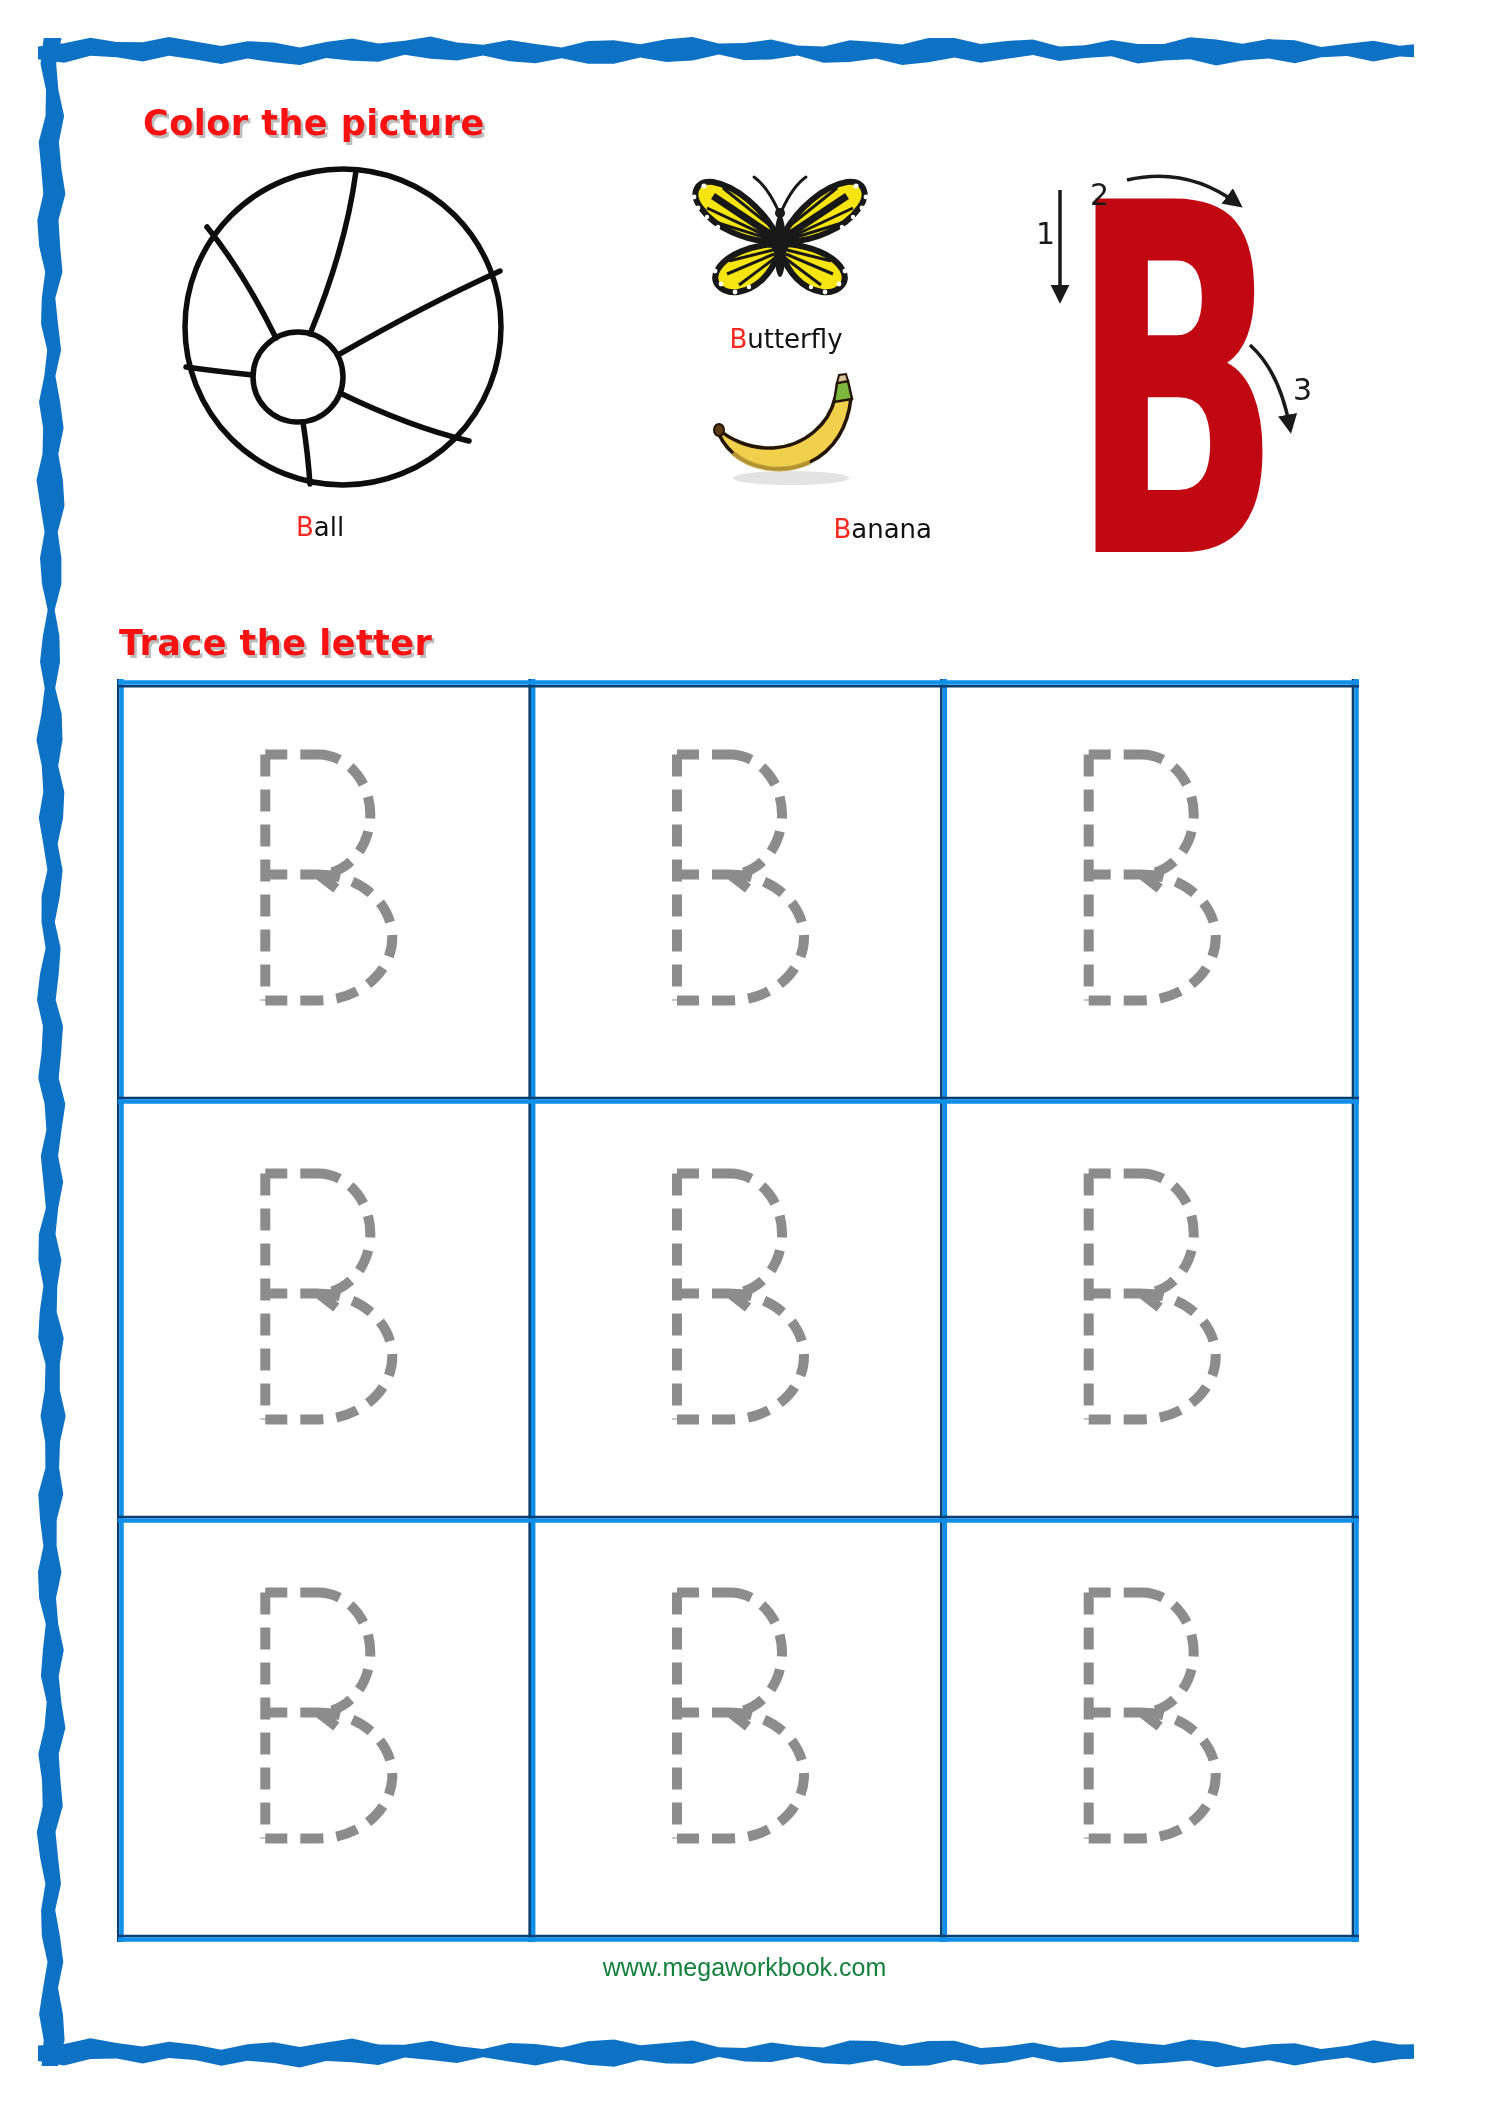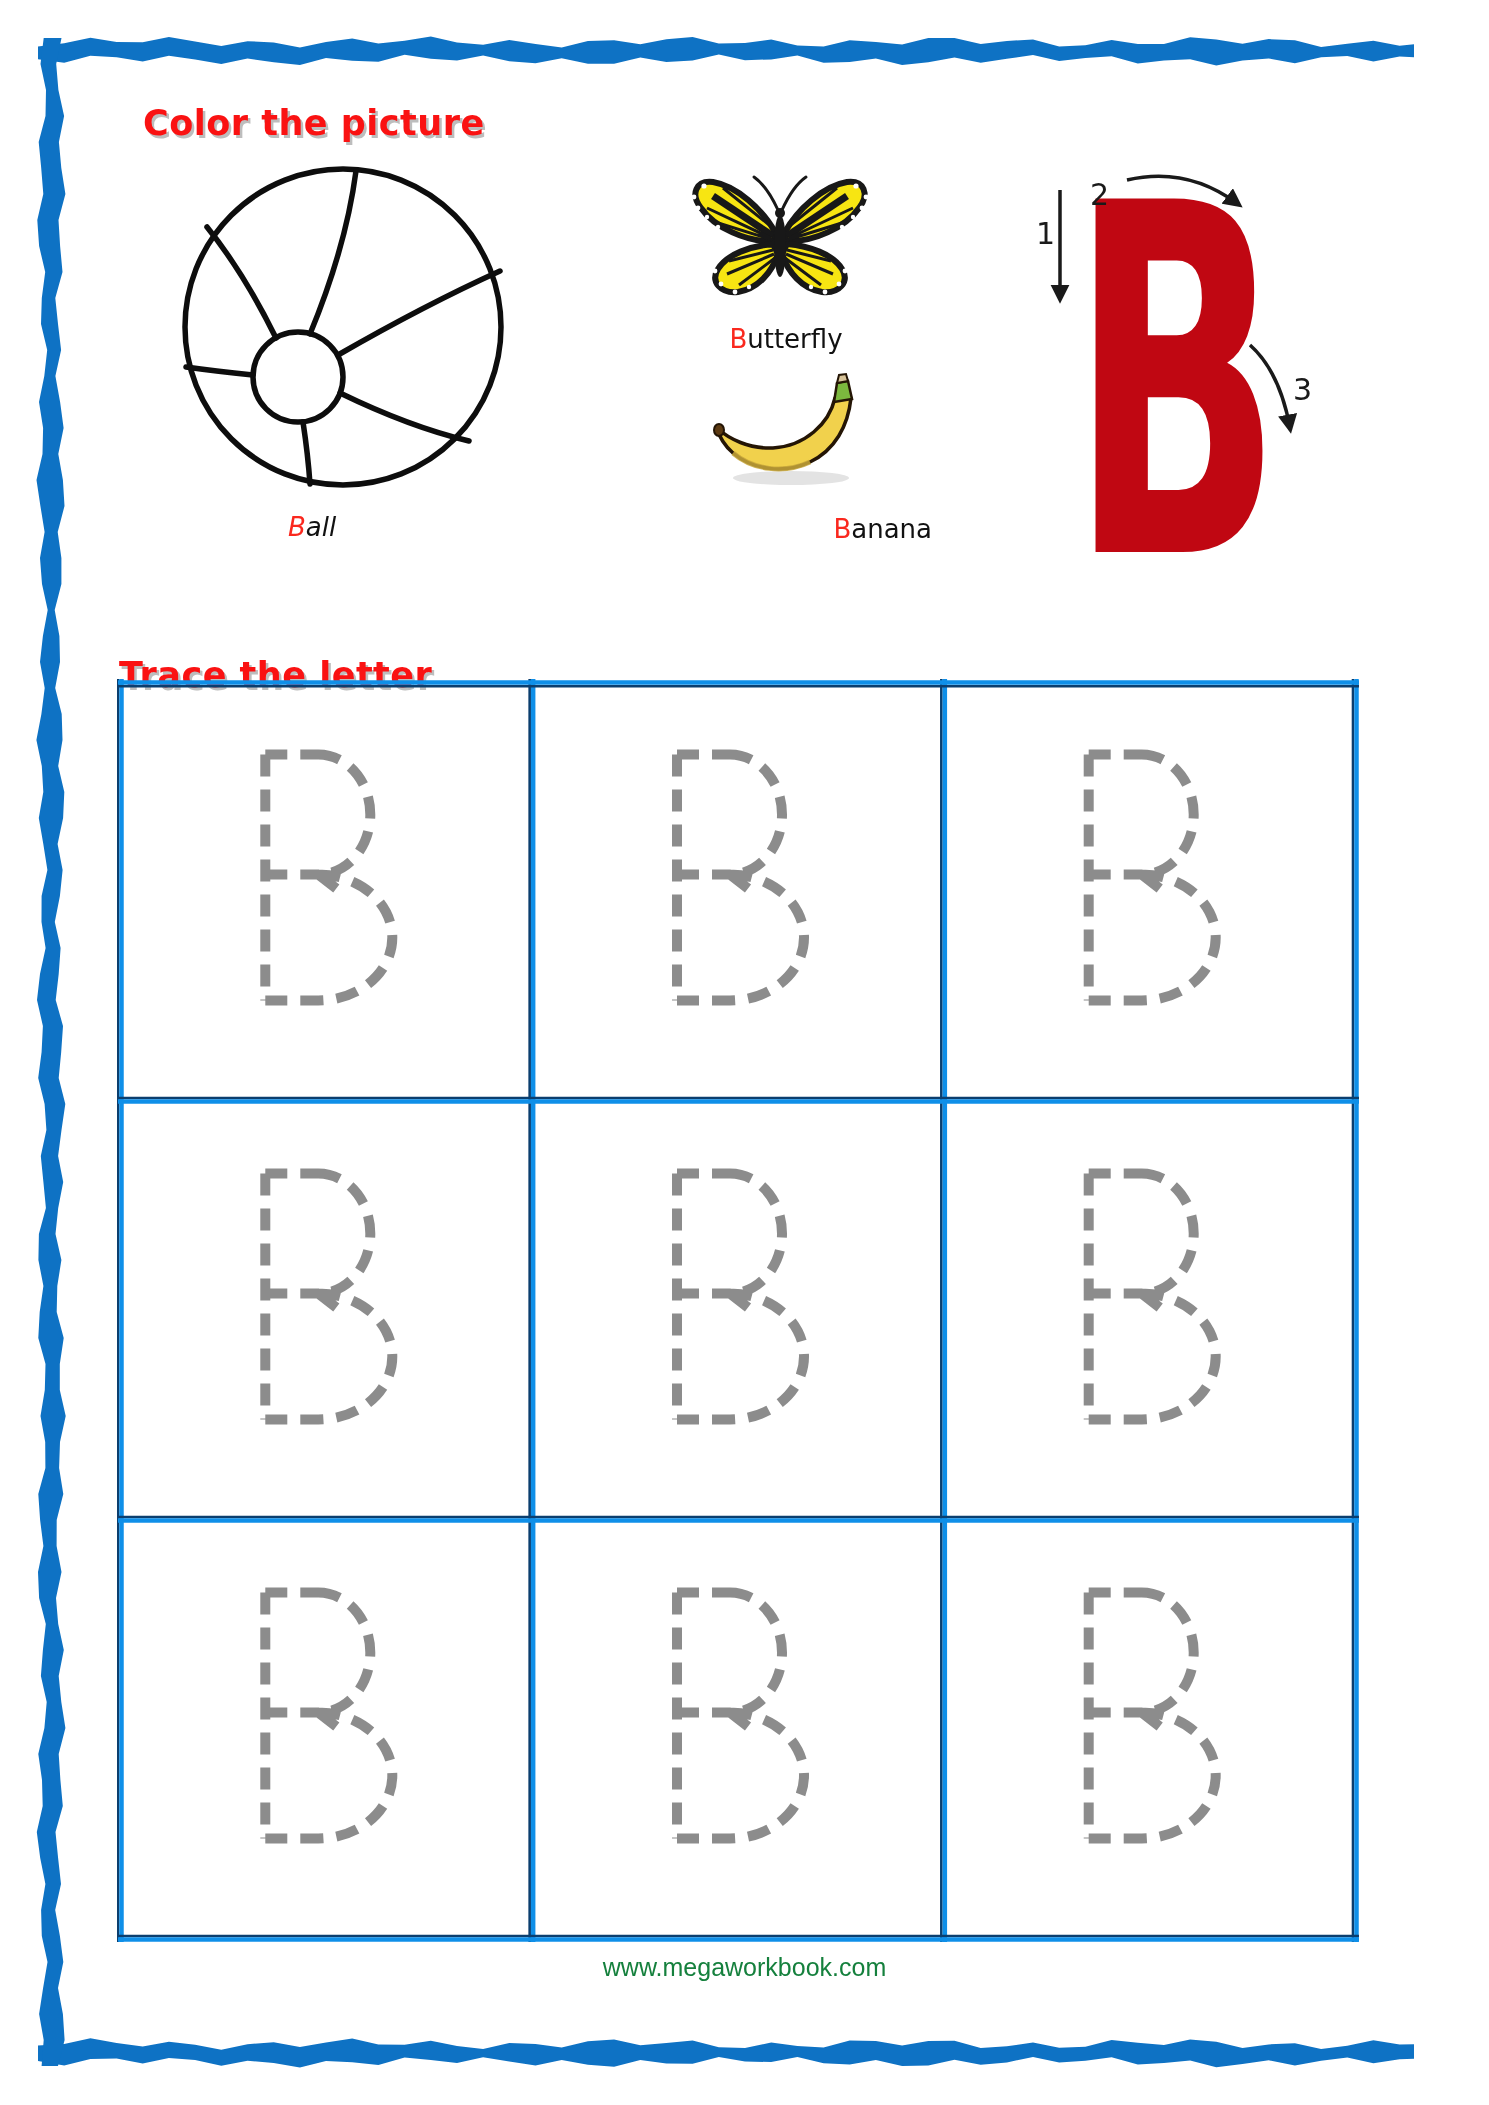--- a/index.html
+++ b/index.html
@@ -21,21 +21,21 @@
   }
   #color-heading{left:143px;top:103px;}
   #trace-heading{left:119px;top:623px;}
   .pic-label{
     font-size:26px;
     text-align:center;
     white-space:nowrap;
     color:#111111;
   }
   .pic-label .initial{}
-  #ball-label{left:137px;top:512px;width:350px;font-style:italic;}
+  #ball-label{left:145px;top:512px;width:350px;}
   #butterfly-label{left:640px;top:324px;width:292px;}
   #banana-label{left:640px;top:514px;width:292px;text-align:right;}
   #ball-svg{left:170px;top:155px;}
   #butterfly-svg{left:685px;top:158px;}
   #banana-svg{left:705px;top:372px;}
   #letter-guide-svg{left:1010px;top:160px;}
   #trace-grid-svg{left:117px;top:678px;}
   #footer-website{
     left:0;top:1953px;width:1489px;
     text-align:center;
@@ -132,21 +132,21 @@
     <g stroke="#1a1a1a" stroke-width="3.5" fill="none">
       <path d="M50 30 V138" marker-end="url(#ah)"></path>
       <path d="M117 20 Q177 6 228 44" marker-end="url(#ah)"></path>
       <path d="M240 185 Q270 212 280 268" marker-end="url(#ah)"></path>
     </g>
     <text class="guide-num" x="26" y="84">1</text>
     <text class="guide-num" x="80" y="45">2</text>
     <text class="guide-num" x="283" y="240">3</text>
   </svg>
 
-  <div id="trace-heading" class="abs heading" style="color: rgb(250, 18, 18); margin-top: 32px;">Trace the letter</div>
+  <div id="trace-heading" class="abs heading" style="color: rgb(250, 18, 18);">Trace the letter</div>
 
   <svg id="trace-grid-svg" class="abs" width="1243" height="1266" viewBox="0 0 1243 1266">
       <line x1="1" y1="1" x2="1" y2="1264" stroke="#0B3E6E" stroke-width="2.6"></line>
       <line x1="4.5" y1="1" x2="4.5" y2="1264" stroke="#0F8FE8" stroke-width="4.5"></line>
       <line x1="412.6666666666667" y1="1" x2="412.6666666666667" y2="1264" stroke="#0B3E6E" stroke-width="2.6"></line>
       <line x1="416.1666666666667" y1="1" x2="416.1666666666667" y2="1264" stroke="#0F8FE8" stroke-width="4.5"></line>
       <line x1="824.3333333333334" y1="1" x2="824.3333333333334" y2="1264" stroke="#0B3E6E" stroke-width="2.6"></line>
       <line x1="827.8333333333334" y1="1" x2="827.8333333333334" y2="1264" stroke="#0F8FE8" stroke-width="4.5"></line>
       <line x1="1236" y1="1" x2="1236" y2="1264" stroke="#0B3E6E" stroke-width="2.6"></line>
       <line x1="1239.5" y1="1" x2="1239.5" y2="1264" stroke="#0F8FE8" stroke-width="4.5"></line>

